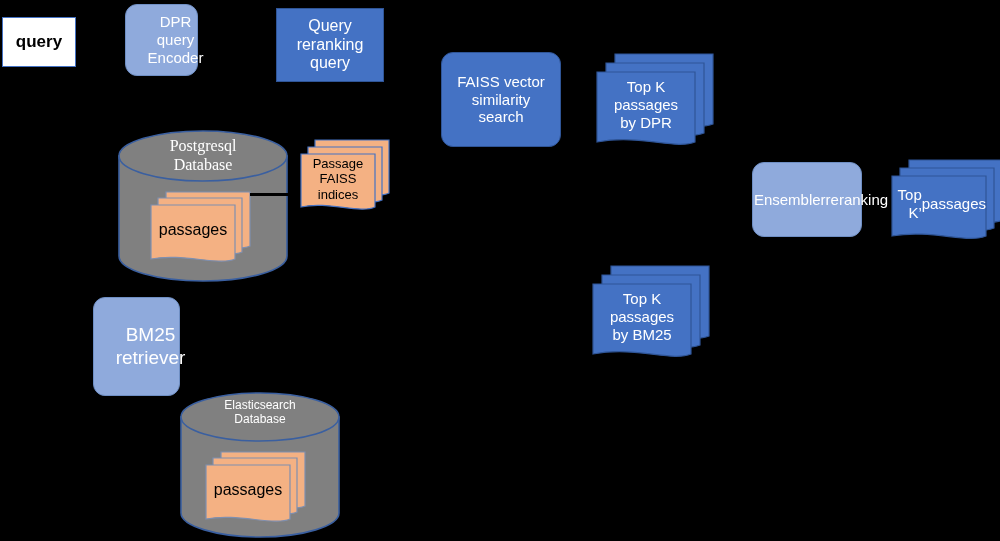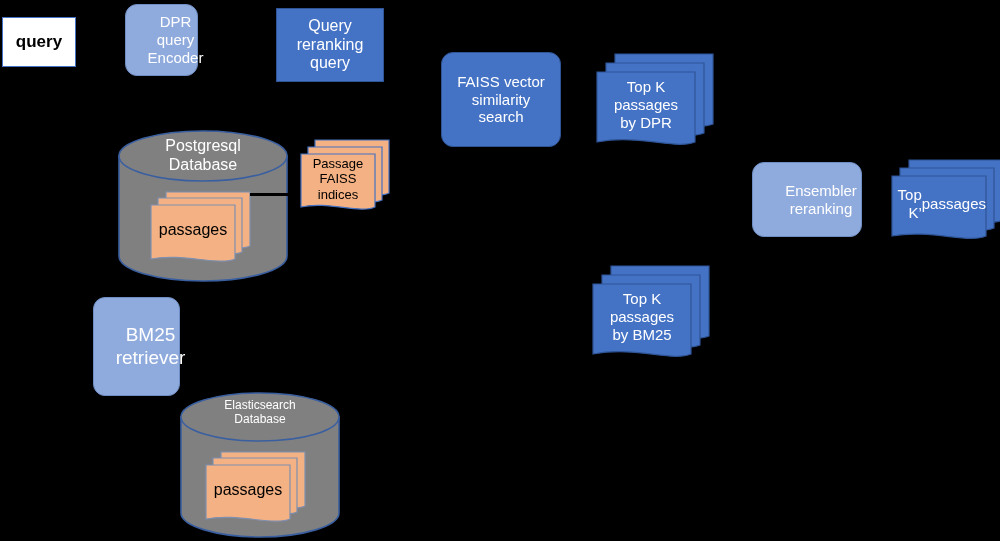--- a/index.html
+++ b/index.html
@@ -144,21 +144,21 @@
       <span>passages</span>
       <span>by DPR</span>
     </div>
   </div>
 
   <div class="cyl" style="left:118px; top:130px; width:170px; height:152px;">
     <svg width="170" height="152" viewBox="0 0 170 152">
       <path d="M1,26 V126 C1,140 39,151 85,151 C131,151 169,140 169,126 V26 Z" fill="#808080" stroke="#3A5FA0" stroke-width="1.6"></path>
       <ellipse cx="85" cy="26" rx="84" ry="25" fill="#808080" stroke="#3A5FA0" stroke-width="1.6"></ellipse>
     </svg>
-    <div class="cyllabel" style="top:7px; font-size:16px;">
+    <div class="cyllabel" style="top:7px; font-size:16px;font-family:Liberation Serif, serif;">
       <div>Postgresql</div>
       <div>Database</div>
     </div>
 
     <div class="docstack" style="left:32px; top:60px; width:115px; height:75px;">
       <svg width="115" height="75" viewBox="0 0 115 75">
         <path d="M16,2 H100 V56 C84,63 48,50 16,56 Z" fill="#F4B183" stroke="#7E8FB0" stroke-width="1.2"></path>
         <path d="M8,8 H92 V62 C76,69 40,56 8,62 Z" fill="#F4B183" stroke="#7E8FB0" stroke-width="1.2"></path>
         <path d="M1,15 H85 V69 C69,76 33,63 1,69 Z" fill="#F4B183" stroke="#7E8FB0" stroke-width="1.2"></path>
       </svg>
@@ -212,21 +212,21 @@
       <path d="M10,11 H108 V81 C89,89 53,73 10,81 Z" fill="#4472C4" stroke="#2F5597" stroke-width="1.2"></path>
       <path d="M1,20 H99 V90 C80,98 44,82 1,90 Z" fill="#4472C4" stroke="#2F5597" stroke-width="1.2"></path>
     </svg>
     <div class="doclabel" style="left:1px; top:20px; width:98px; height:66px; flex-direction:column; font-size:15px; color:#ffffff;">
       <span>Top K</span>
       <span>passages</span>
       <span>by BM25</span>
     </div>
   </div>
 
-  <div class="node rbox light" style="left:752px; top:162px; width:110px; height:75px; font-size:15px; flex-direction:column;">
+  <div class="node rbox light" style="left:752px; top:162px; width:110px; height:75px; font-size:15px; flex-direction:row;">
     <span>Ensembler</span>
     <span>reranking</span>
   </div>
 
   <div class="docstack" style="left:891px; top:158px; width:125px; height:105px;">
     <svg width="125" height="105" viewBox="0 0 125 105">
       <path d="M18,2 H112 V62 C94,70 58,55 18,62 Z" fill="#4472C4" stroke="#2F5597" stroke-width="1.2"></path>
       <path d="M9,10 H103 V70 C85,78 49,63 9,70 Z" fill="#4472C4" stroke="#2F5597" stroke-width="1.2"></path>
       <path d="M1,18 H95 V78 C77,86 41,71 1,78 Z" fill="#4472C4" stroke="#2F5597" stroke-width="1.2"></path>
     </svg>

